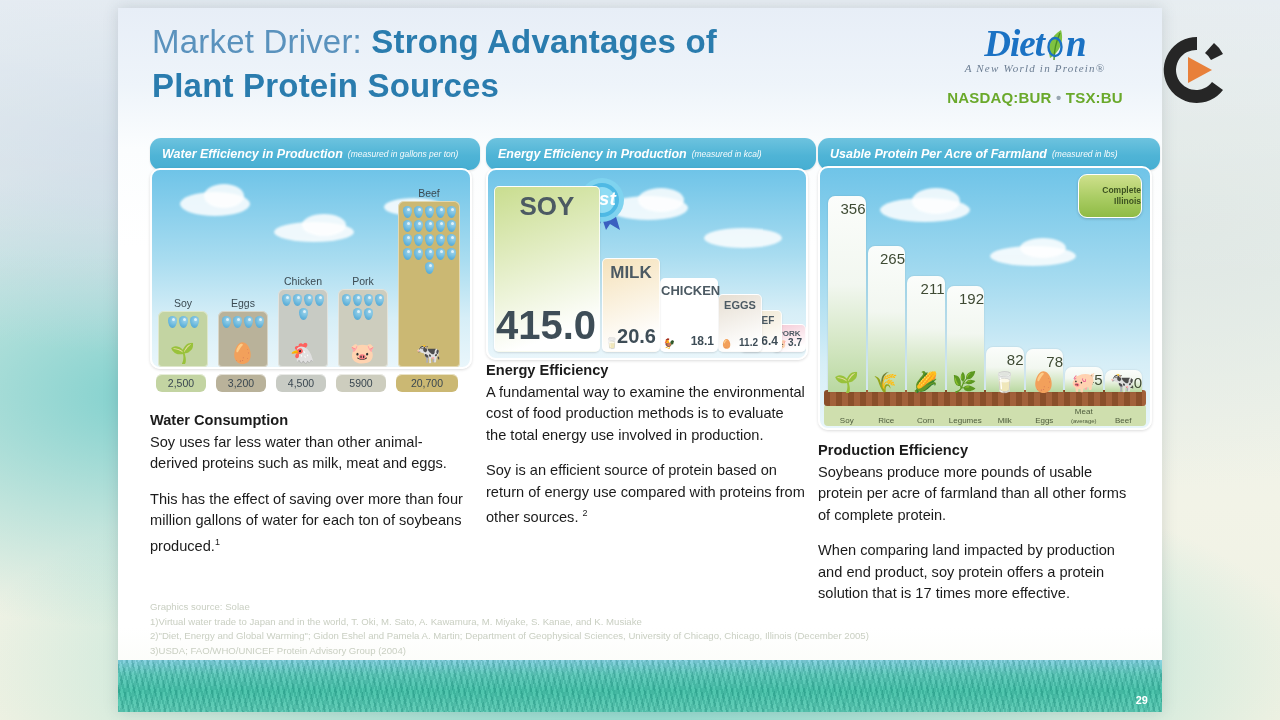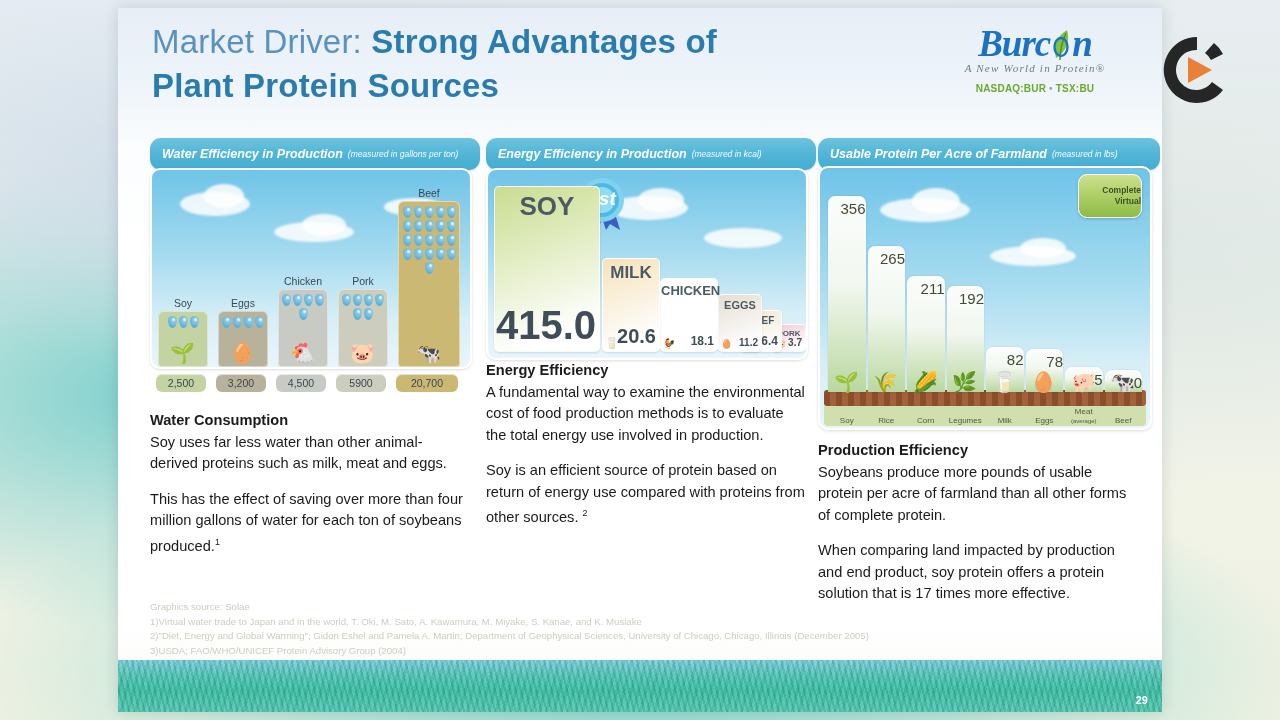--- a/index.html
+++ b/index.html
@@ -45,21 +45,21 @@
     letter-spacing:-1px;line-height:40px;position:relative;display:inline-block;
   }
   #burcon-leaf{
     display:inline-block;width:22px;height:30px;vertical-align:-5px;position:relative;
   }
   #burcon-leaf svg{position:absolute;left:-3px;top:-3px;}
   #burcon-tag{
     font-family:"Liberation Serif", serif;font-style:italic;font-size:11px;color:#6b7d92;
     letter-spacing:1.2px;margin-top:-2px;
   }
-  #burcon-tickers{font-size:10px;font-weight:bold;margin-top:9px;letter-spacing:.2px;}
+  #burcon-tickers{font-size:15px;font-weight:bold;margin-top:15px;letter-spacing:.2px;}
   .tk-green{color:#6aa92b;}
   .tk-dot{color:#9aa7b2;}
   
   #play-logo{position:absolute;left:1160px;top:33px;width:74px;height:74px;}
   
   .panel-title{
     position:absolute;height:32px;border-radius:11px;
     background:linear-gradient(180deg,#6dc3df 0%,#4fb4d6 55%,#46aed2 100%);
     color:#ffffff;font-style:italic;font-weight:bold;font-size:12.5px;
     padding:0 0 0 12px;display:flex;align-items:center;
@@ -136,21 +136,21 @@
 
   <div id="title-block">
     <div class="title-line">
       <span>Market Driver: </span><span class="title-strong">Strong Advantages of</span>
     </div>
     <div class="title-line title-strong">Plant Protein Sources</div>
   </div>
 
   <div id="logo-block">
     <div id="burcon-word">
-      <span>Burc</span><span id="burcon-leaf"><svg width="28" height="36" viewBox="0 0 28 36">
+      <span>Diet</span><span id="burcon-leaf"><svg width="28" height="36" viewBox="0 0 28 36">
             <path d="M20 2 C10 8 6 18 9 30 C16 26 24 16 20 2 Z" fill="#7ec242"></path>
             <path d="M13 32 C13 24 15 14 19 5" stroke="#4c8f20" stroke-width="1.4" fill="none"></path>
             <ellipse cx="14" cy="19" rx="6.5" ry="9" fill="none" stroke="#1b72c4" stroke-width="2.4"></ellipse>
           </svg></span><span>n</span>
     </div>
     <div id="burcon-tag">A New World in Protein®</div>
     <div id="burcon-tickers">
       <span class="tk-green">NASDAQ:BUR</span>
       <span class="tk-dot">•</span>
       <span class="tk-green">TSX:BU</span>
@@ -266,21 +266,21 @@
 
   <div class="chart-frame" id="protein-chart">
     <div class="cloud" style="left:60px;top:30px;width:90px;height:24px;"></div>
     <div class="cloud" style="left:92px;top:20px;width:48px;height:26px;"></div>
     <div class="cloud" style="left:170px;top:78px;width:86px;height:20px;"></div>
     <div class="cloud" style="left:200px;top:70px;width:46px;height:20px;"></div>
     <div id="ground"></div>
     <div id="soil"></div>
     <div id="complete-badge">
       <span>Complete</span>
-      <span>Virtual</span>
+      <span>Illinois</span>
     </div>
   <div class="p-bar" style="left: 8px; width: 37.5px; height: 196px;">
         <div class="p-val">356</div>
       </div>
       <div style="position: absolute; left: 8px; width: 37.5px; bottom: 34px; text-align: center; font-size: 20px; z-index: 4;">🌱</div>
       <div class="p-cat" style="left: 8px; width: 37.5px;">Soy</div>
       <div class="p-bar" style="left: 47.5px; width: 37.5px; height: 145.899px;">
         <div class="p-val">265</div>
       </div>
       <div style="position: absolute; left: 47.5px; width: 37.5px; bottom: 34px; text-align: center; font-size: 20px; z-index: 4;">🌾</div>

